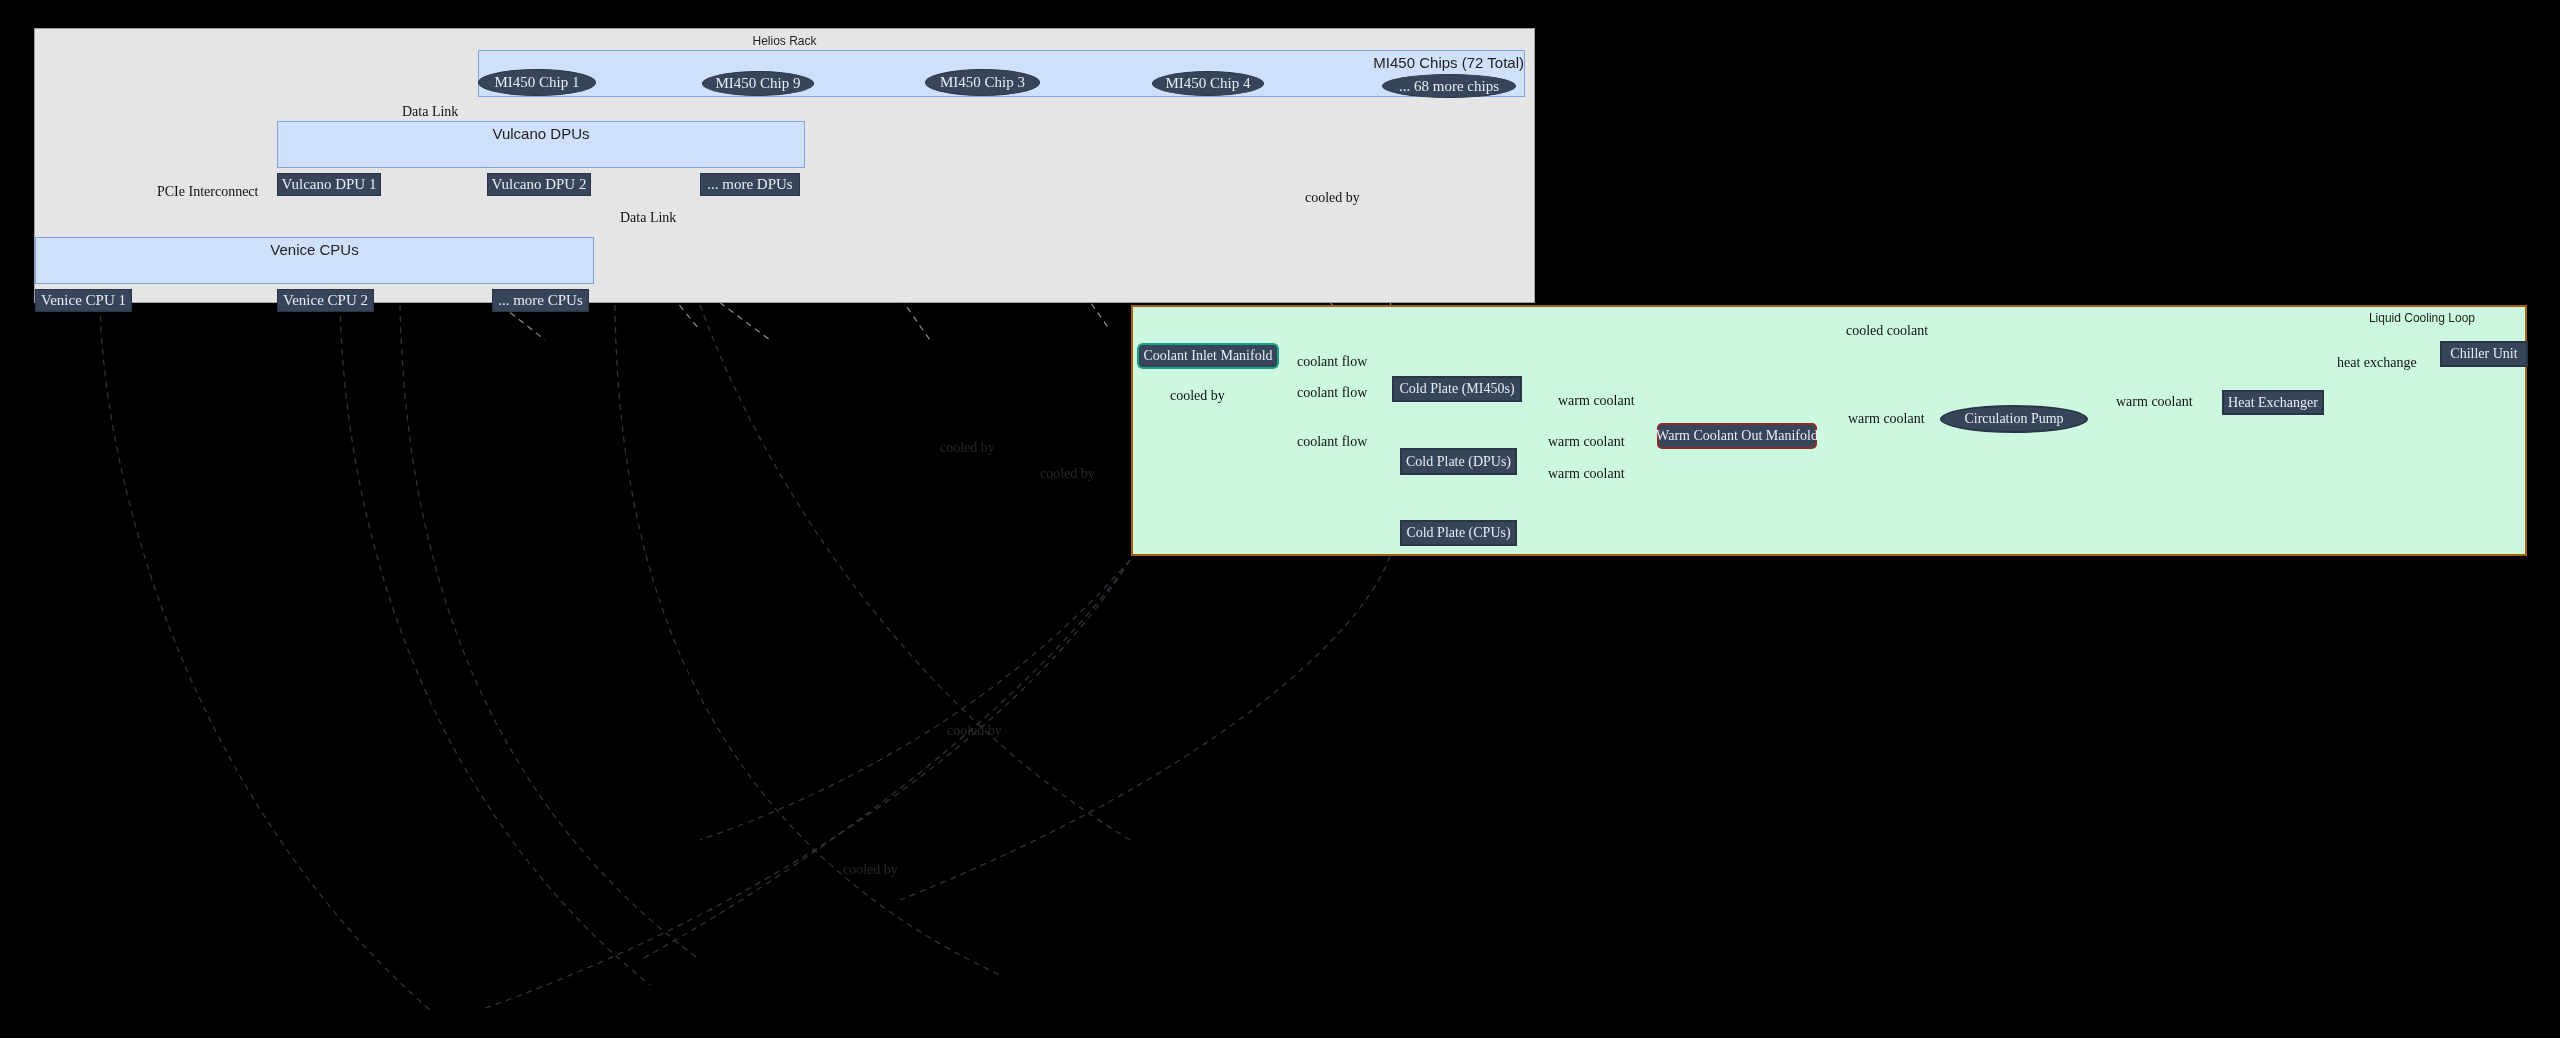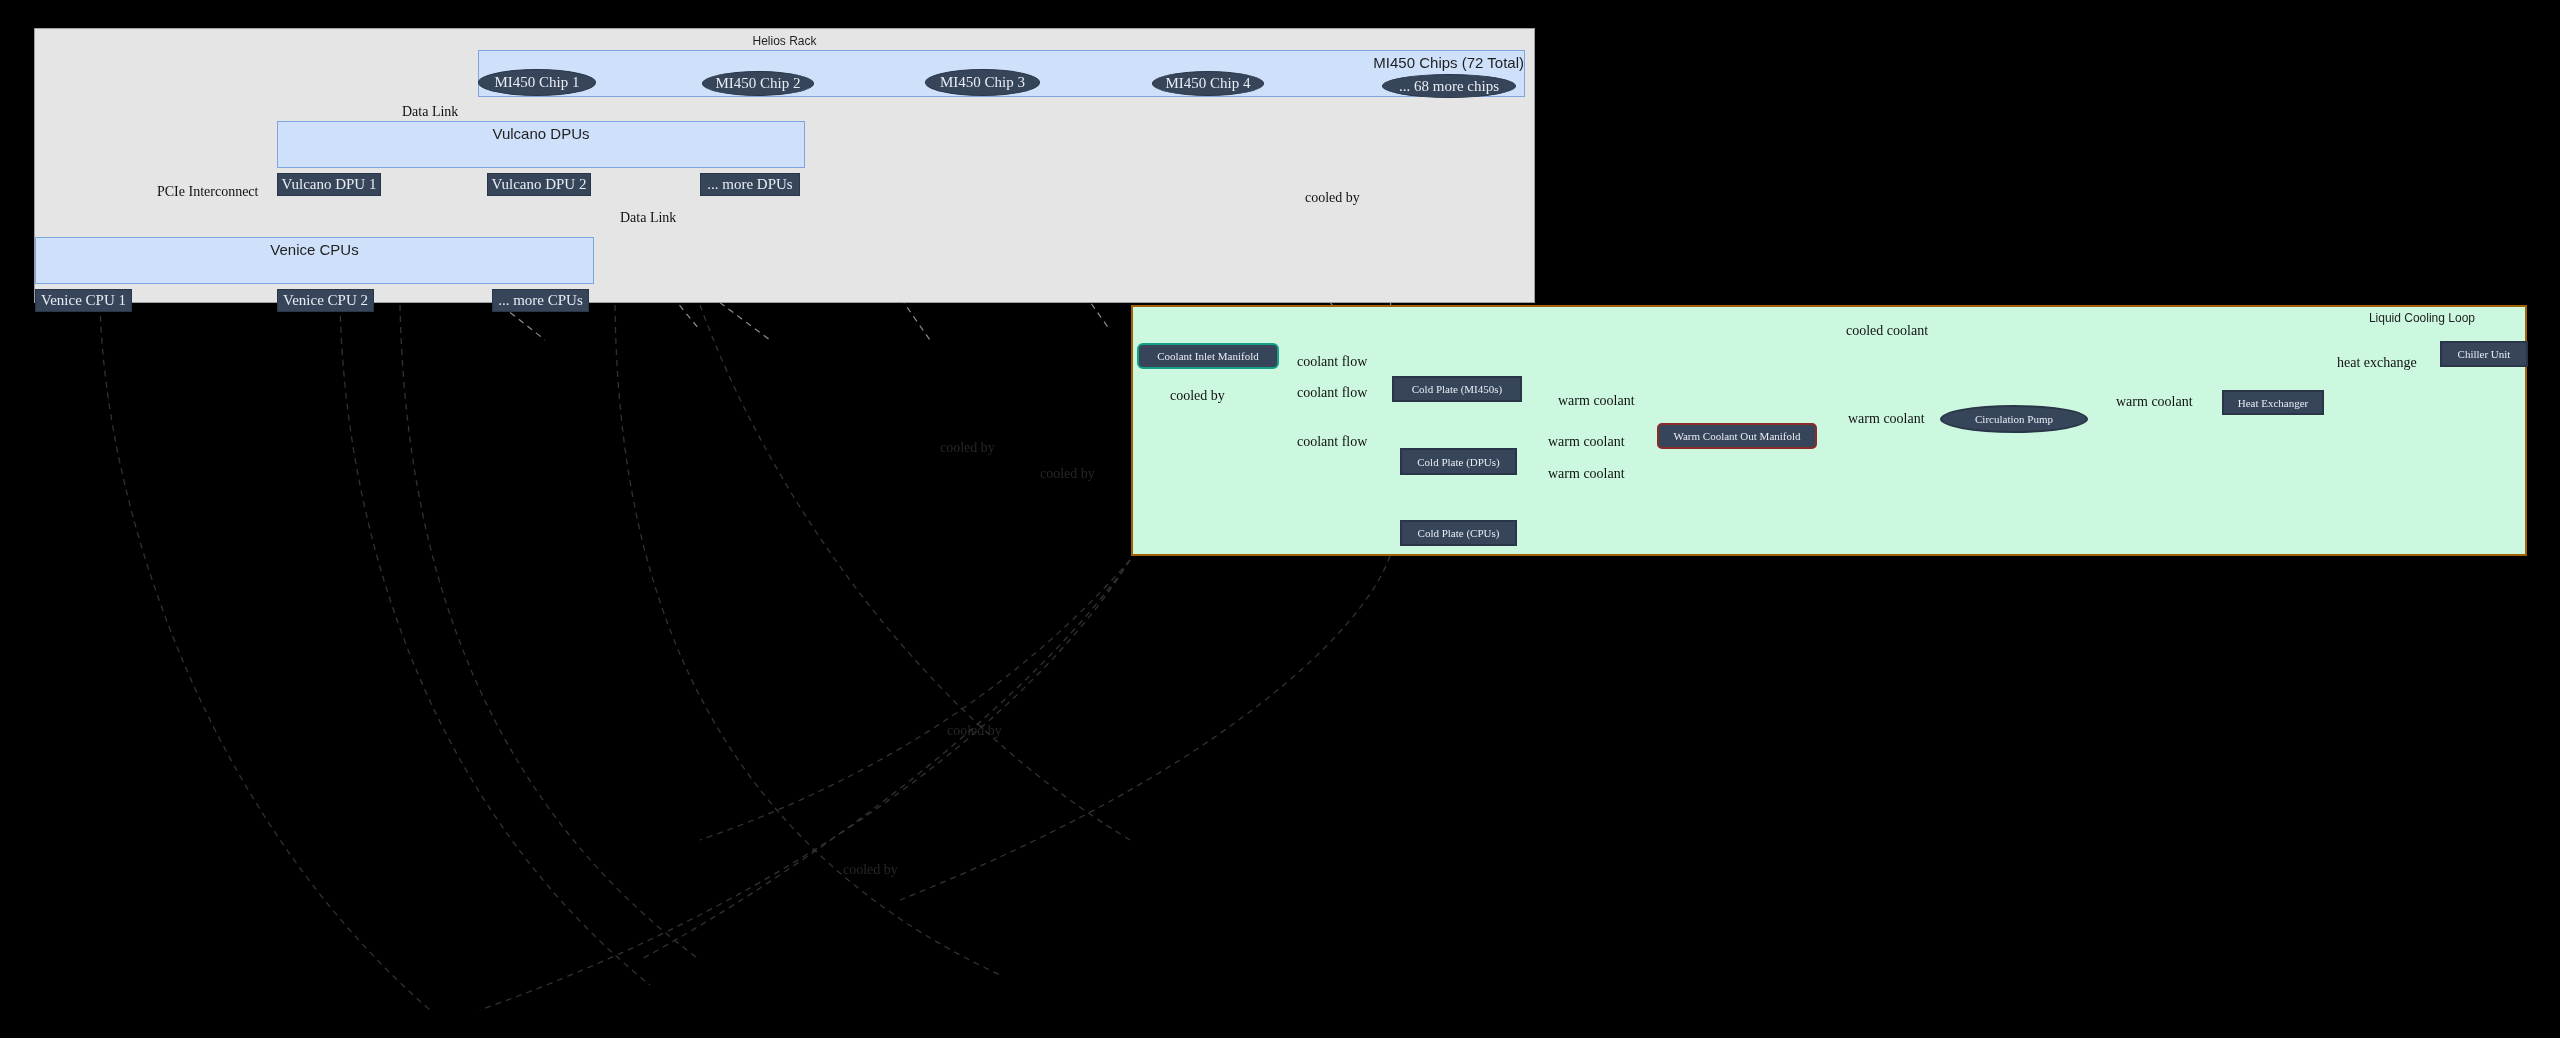--- a/index.html
+++ b/index.html
@@ -34,21 +34,21 @@
       align-items:center;justify-content:center;box-sizing:border-box;
       white-space:nowrap;}
 
   
   .cool-panel{position:absolute;left:1131px;top:305px;width:1396px;height:251px;
       background:#ccf8e0;border:2px solid #a16207;box-sizing:border-box;}
   .cool-title{position:absolute;top:4px;right:50px;
       font-family:"Liberation Sans",sans-serif;font-size:12px;color:#1f1f1f;}
 
   .cnode{position:absolute;background:#36455a;border:2px solid #16a085;
-      color:#e8ecf3;font-size:11px;display:flex;align-items:center;
+      color:#e8ecf3;font-size:14px;display:flex;align-items:center;
       justify-content:center;box-sizing:border-box;white-space:nowrap;}
   .cnode.rounded{border-radius:6px;}
   .cnode.warm{border-color:#8e2a2a;border-radius:5px;}
   .cnode.plain{border-color:#2a3647;}
   .cnode.ell{border-radius:50%;border-color:#2a3647;}
 
   
   .elabel{position:absolute;font-size:14px;color:#111;white-space:nowrap;}
   .elabel.ghost{color:#262626;}
 
@@ -133,21 +133,21 @@
   </svg>
 
   <div class="rack-panel">
     <div class="rack-title">Helios Rack</div>
   </div>
 
   <div class="sub" id="grp-chips">
     <div class="sub-title" style="text-align:right;padding-right:14px;">MI450 Chips (72 Total)</div>
   </div>
   <div class="enode" style="left:478px;top:69px;width:118px;height:27px;">MI450 Chip 1</div>
-  <div class="enode" style="left:702px;top:71px;width:112px;height:25px;">MI450 Chip 2</div>
+  <div class="enode" style="left:702px;top:71px;width:112px;height:25px;">MI450 Chip 9</div>
   <div class="enode" style="left:925px;top:69px;width:115px;height:27px;">MI450 Chip 3</div>
   <div class="enode" style="left:1152px;top:71px;width:112px;height:25px;">MI450 Chip 4</div>
   <div class="enode" style="left:1382px;top:74px;width:134px;height:24px;">... 68 more chips</div>
 
   <div class="sub" id="grp-dpus">
     <div class="sub-title">Vulcano DPUs</div>
   </div>
   <div class="rnode" style="left:277px;top:145px;width:104px;height:23px;">Vulcano DPU 1</div>
   <div class="rnode" style="left:487px;top:145px;width:104px;height:23px;">Vulcano DPU 2</div>
   <div class="rnode" style="left:700px;top:145px;width:100px;height:23px;">... more DPUs</div>

